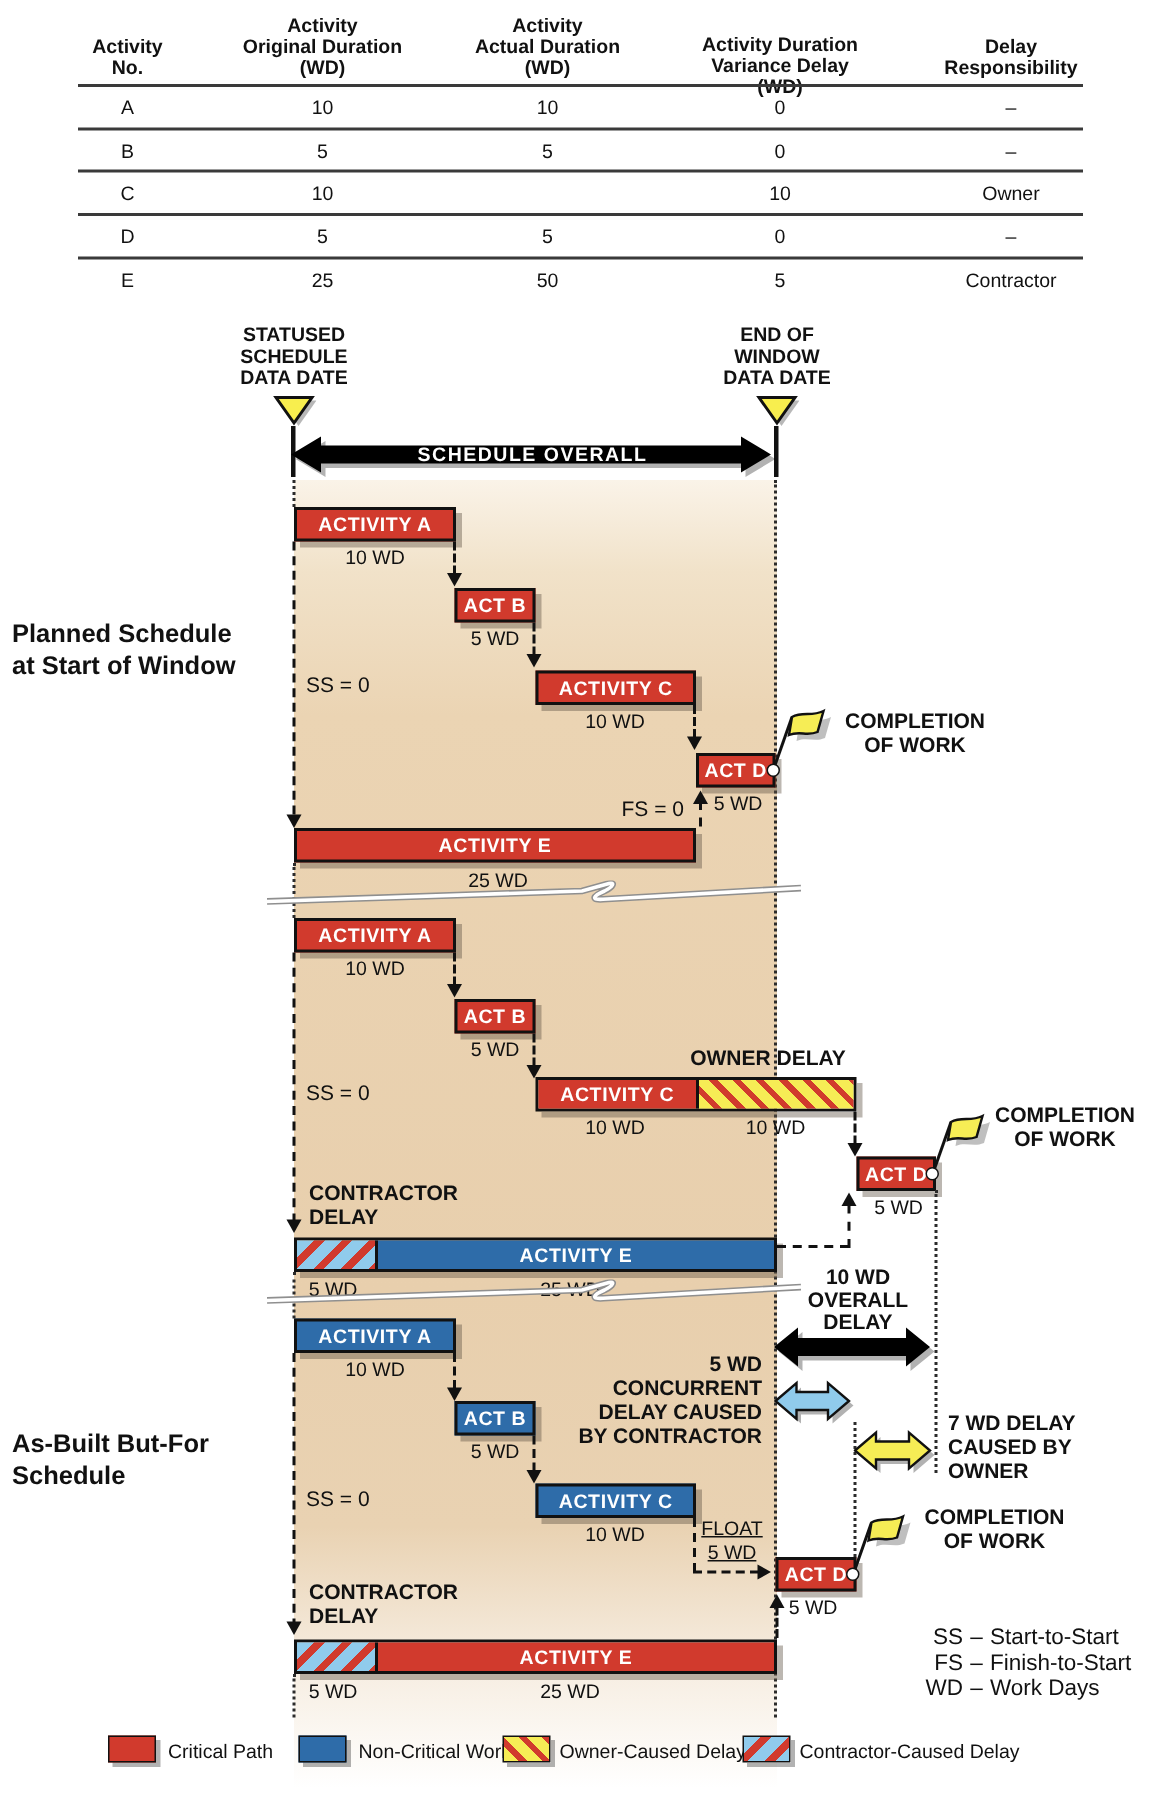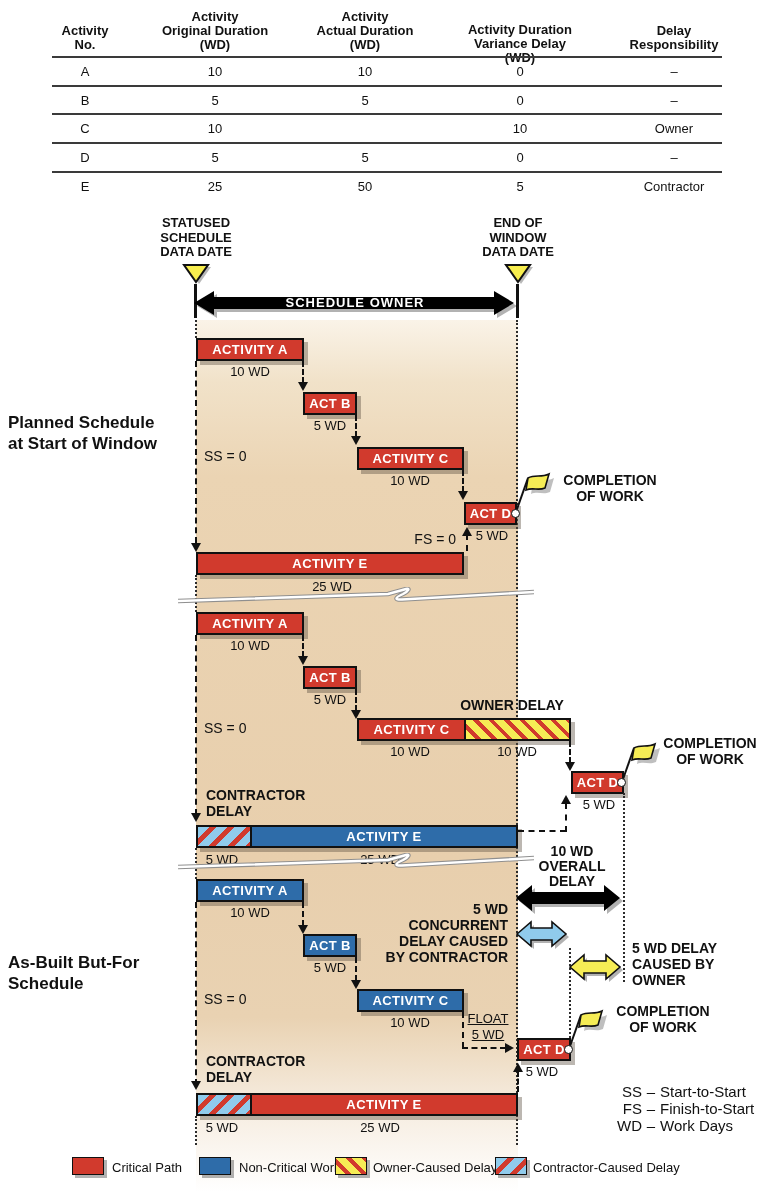--- a/index.html
+++ b/index.html
@@ -129,21 +129,21 @@
     <polygon points="6,4 30,4 18,21" fill="rgba(0,0,0,.28)"></polygon>
     <polygon points="3,2 27,2 15,19" fill="#f8ee4e" stroke="#111" stroke-width="2"></polygon>
   </svg>
 
   <div class="tick" style="left:194px;top:284px;height:34px;"></div>
   <div class="tick" style="left:516px;top:284px;height:34px;"></div>
   <svg class="abs" style="left:194px;top:289px;" width="326" height="30">
     <polygon points="3,17 23,5 23,11 303,11 303,5 323,17 303,29 303,23 23,23 23,29" fill="rgba(0,0,0,.3)"></polygon>
     <polygon points="0,14 20,2 20,8 300,8 300,2 320,14 300,26 300,20 20,20 20,26" fill="#000"></polygon>
   </svg>
-  <div class="winlabel" style="left:194px;top:295px;width:322px;text-align:center;">SCHEDULE OWNER</div>
+  <div class="winlabel" style="left:194px;top:295px;width:322px;text-align:center;">SCHEDULE OVERALL</div>
 
   <div class="vdot" style="left:516px;top:320px;height:825px;"></div>
   <div class="vdot" style="left:195px;top:320px;height:18px;"></div>
   <div class="vdot" style="left:195px;top:575px;height:37px;"></div>
   <div class="vdot" style="left:195px;top:848px;height:31px;"></div>
   <div class="vdot" style="left:195px;top:1116px;height:29px;"></div>
 
   <div class="title pre" style="left:8px;top:412px;">Planned Schedule
 at Start of Window</div>
 
@@ -306,21 +306,21 @@
   </svg>
   <svg class="abs" style="left:569px;top:953px;" width="61" height="32">
     <polygon points="4,17 18,5 18,11 40,11 40,5 54,17 40,29 40,23 18,23 18,29" fill="rgba(0,0,0,.3)"></polygon>
     <polygon points="1,14 15,2 15,8 37,8 37,2 51,14 37,26 37,20 15,20 15,26" fill="#f6ed55" stroke="#111" stroke-width="1.6"></polygon>
   </svg>
 
   <div class="annot rt pre" style="left:330px;top:901px;width:178px;">5 WD
 CONCURRENT
 DELAY CAUSED
 BY CONTRACTOR</div>
-  <div class="annot pre" style="left:632px;top:940px;width:120px;">5 WD DELAY
+  <div class="annot pre" style="left:632px;top:940px;width:120px;">7 WD DELAY
 CAUSED BY
 OWNER</div>
 
   <div class="note ctr pre" style="left:452px;top:1011px;width:72px;font-size:13px;line-height:16px;text-decoration:underline;">FLOAT
 5 WD</div>
   <div class="vdash" style="left:462px;top:1012px;height:36px;"></div>
   <div class="hdash" style="left:462px;top:1047px;width:44px;"></div>
   <div class="ah-right" style="left:505px;top:1043px;"></div>
 
   <div class="bar fill-red" style="left:517px;top:1038px;width:54px;">

